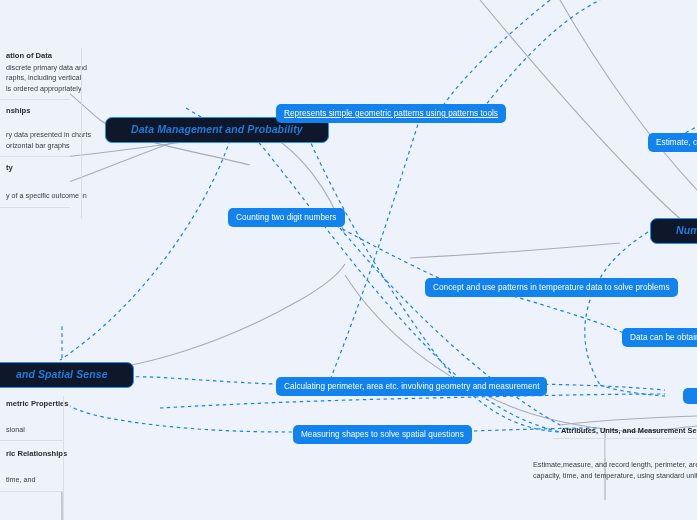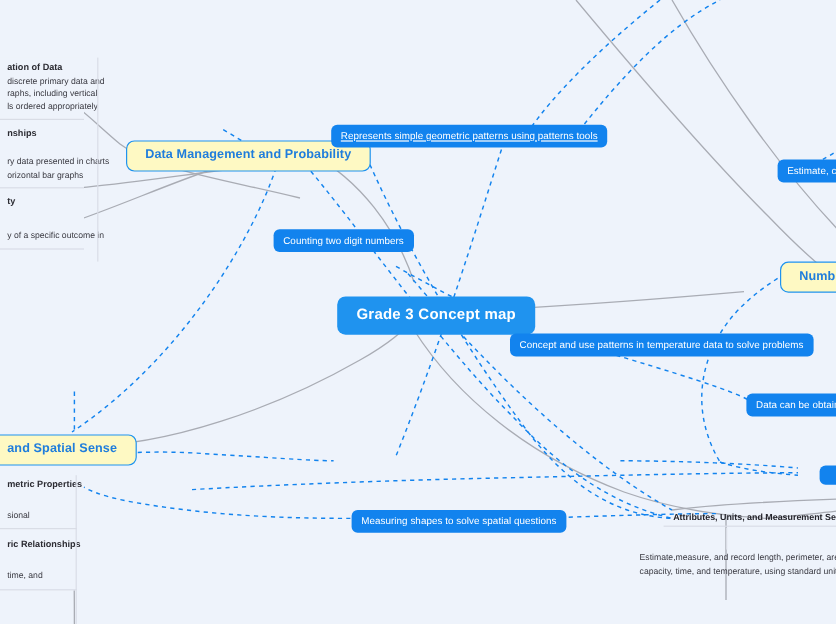--- a/index.html
+++ b/index.html
@@ -33,28 +33,29 @@
   .node-center {
     background: #1f93ef;
     color: #ffffff;
     font-weight: bold;
     font-size: 12.5px;
     padding: 9px 16px;
     border-radius: 7px;
     letter-spacing: .2px;
   }
   .node-branch {
-    background: #fef9c3;
+    background: #0f172a;
     color: #1f7ddc;
     border: 1.6px solid #1f93ef;
     font-weight: bold;
     font-size: 10.5px;
-    padding: 6px 15px;
+    padding: 6px 25px;
     border-radius: 7px;
     letter-spacing: .1px;
+    font-style: italic;
   }
   .node-leaf {
     background: #1283ee;
     color: #ffffff;
     font-size: 8.2px;
     padding: 5px 8px;
     border-radius: 5px;
     letter-spacing: .05px;
   }
 
@@ -177,45 +178,45 @@
       </div>
     </div>
     <div class="panel-row" style="padding-top:8px;">
       <div class="panel-head">ric Relationships</div>
       <div class="panel-body" style="padding-top:14px;">
         <div>time, and</div>
       </div>
     </div>
   </div>
 
-  <div class="node node-center" style="left:281px; top:247px;">Grade 3 Concept map</div>
 
   <div class="node node-branch" style="left:105px; top:117px;">Data Management and Probability</div>
 
   <div class="node node-branch" style="left:650px; top:218px;">Number</div>
 
   <div class="node node-branch" style="left:-10px; top:362px;">and Spatial Sense</div>
 
   <div class="sub-label" style="left:561px; top:426px;">Attributes, Units, and Measurement Sense</div>
 
   <div class="sub-text" style="left:533px; top:460px;">
     <div>Estimate,measure, and record length, perimeter, area,ma</div>
     <div>capacity, time, and temperature, using standard units</div>
   </div>
 
   <div class="node node-leaf" style="left:276px; top:104px;text-decoration:underline;">Represents simple geometric patterns using patterns tools</div>
 
-  <div class="node node-leaf" style="left:228px; top:191px;text-align:center;">Counting two digit numbers</div>
+  <div class="node node-leaf" style="left:228px; top:208px;text-align:center;">Counting two digit numbers</div>
 
   <div class="node node-leaf" style="left:425px; top:278px;">Concept and use patterns in temperature data to solve problems</div>
 
   <div class="node node-leaf" style="left:622px; top:328px;">Data can be obtained</div>
 
   <div class="node node-leaf" style="left:648px; top:133px;">Estimate, co</div>
 
+  <div class="node node-leaf" style="left:276px; top:377px;">Calculating perimeter, area etc. involving geometry and measurement</div>
 
   <div class="node node-leaf" style="left:293px; top:425px;">Measuring shapes to solve spatial questions</div>
 
   <div class="node node-leaf" style="left:683px; top:388px; width:30px; height:16px;"></div>
 
   <div style="position:absolute; left:81px; top:48px; width:1px; height:170px; background:#d9dde6;"></div>
   <div style="position:absolute; left:63px; top:396px; width:1px; height:124px; background:#d9dde6;"></div>
   <div style="position:absolute; left:605px; top:440px; width:1px; height:18px; background:#d9dde6;"></div>
   <div style="position:absolute; left:553px; top:438px; width:144px; height:1px; background:#d9dde6;"></div>
 

